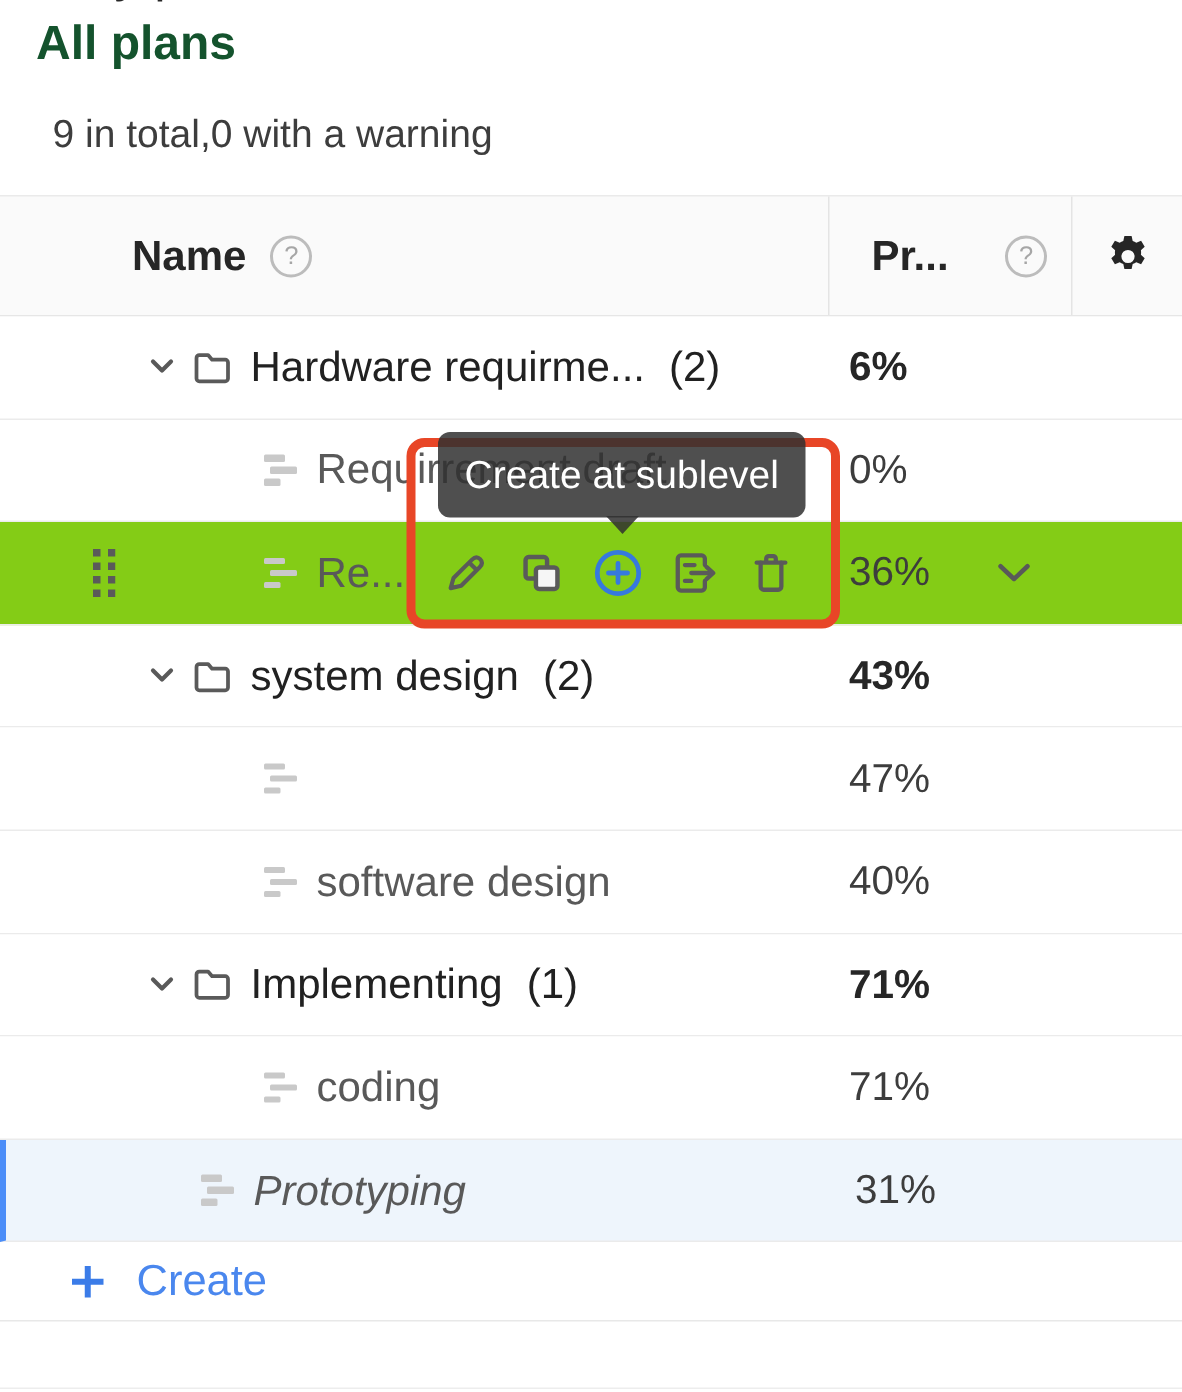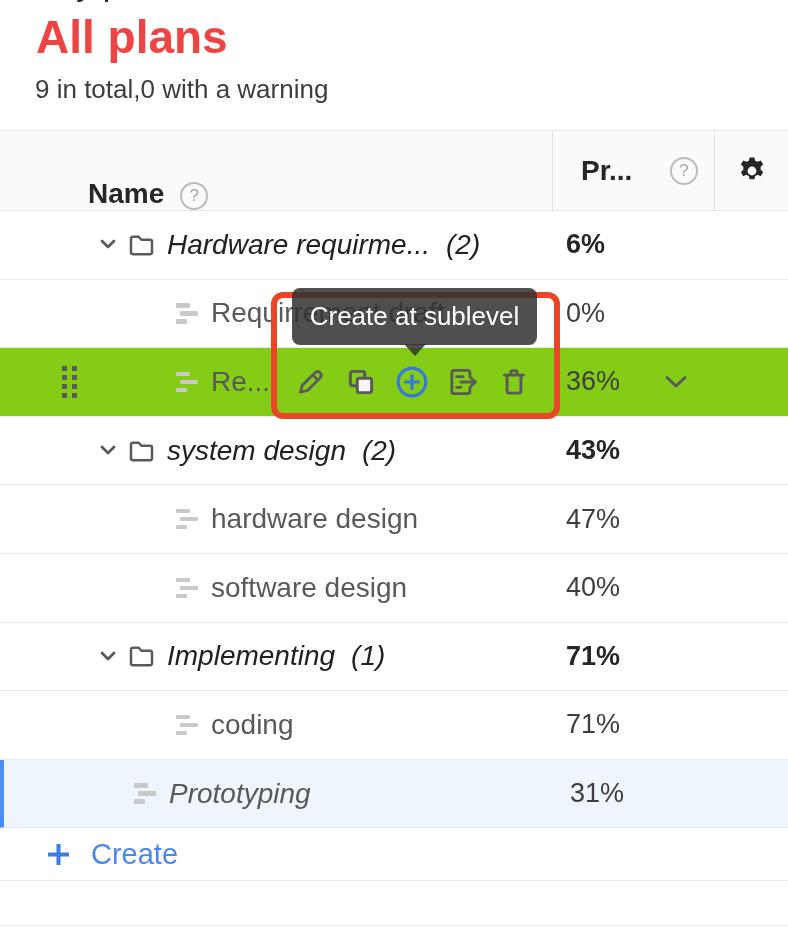--- a/index.html
+++ b/index.html
@@ -5,52 +5,52 @@
   html,body{margin:0;padding:0;}
   body{
     width:788px;height:928px;position:relative;overflow:hidden;
     background:#fff;font-family:"Liberation Sans","DejaVu Sans",sans-serif;
     -webkit-font-smoothing:antialiased;
   }
   
   .top-crop{position:absolute;left:48px;top:0;width:300px;height:6px;overflow:hidden;}
   .top-crop span{display:block;margin-top:-36px;font-size:34px;font-weight:500;color:#262626;}
 
-  .page-title{position:absolute;left:36px;top:10px;font-size:46px;font-weight:600;color:#ef4444;}
+  .page-title{position:absolute;left:24px;top:10px;font-size:32px;font-weight:600;color:#14532d;}
   .page-summary{position:absolute;left:35px;top:74px;font-size:26px;font-weight:400;color:#3d3d3d;}
 
   
   .thead{
     position:absolute;left:0;top:130px;width:788px;height:81px;box-sizing:border-box;
     background:#fafafa;border-top:1px solid #eaeaea;border-bottom:1px solid #e6e6e6;
     display:flex;align-items:stretch;
   }
   .th{display:flex;align-items:center;box-sizing:border-box;}
-  .th-name{width:552px;padding-left:88px;align-items:flex-end;}
+  .th-name{width:552px;padding-left:88px;}
   .th-progress{width:162px;border-left:1px solid #e4e4e4;padding-left:28px;padding-right:16px;}
   .th-settings{width:74px;border-left:1px solid #e4e4e4;justify-content:center;}
   .th-label{font-size:28px;font-weight:600;color:#262626;}
   .th-progress .th-label{margin-right:auto;}
   .help{
     width:28px;height:28px;margin-left:16px;border:2px solid #bcbcbc;border-radius:50%;
     box-sizing:border-box;display:inline-flex;align-items:center;justify-content:center;
     font-size:17px;color:#a6a6a6;font-weight:400;cursor:pointer;flex:none;
   }
   .gear{display:inline-flex;cursor:pointer;}
 
   
   .rows{position:absolute;left:0;top:211px;width:788px;}
   .row{
     display:flex;align-items:center;height:68.6px;box-sizing:border-box;
     border-bottom:1px solid #ebebeb;background:#fff;position:relative;cursor:pointer;
   }
   .row.hovered{background:#84cc16;}
   .row.selected{background:#eef5fc;border-left:4px solid #4b8df8;}
   .name-cell{width:552px;display:flex;align-items:center;box-sizing:border-box;flex:none;}
-  .row.group .name-cell{padding-left:100px;font-style:italic;}
+  .row.group .name-cell{padding-left:100px;}
   .row.child .name-cell{padding-left:176px;}
   .row.item  .name-cell{padding-left:134px;font-style:italic;}
   .row.selected.item .name-cell{padding-left:130px;}
   .chev{display:inline-flex;margin-right:12px;flex:none;cursor:pointer;}
   .folder{display:inline-flex;margin-right:12px;flex:none;}
   .task{display:inline-flex;flex-direction:column;margin-right:17px;flex:none;width:18px;}
   .task i{display:block;height:4.5px;background:#c9c9c9;border-radius:1px;margin-bottom:3.5px;}
   .task i:nth-child(1){width:14px;}
   .task i:nth-child(2){width:18px;margin-left:4px;}
   .task i:nth-child(3){width:11px;margin-bottom:0;}
@@ -258,21 +258,20 @@
     <div class="cell extra-cell"></div>
   </div>
     <div class="row child">
     <div class="cell name-cell">
 
       <span class="task">
           <i></i>
           <i></i>
           <i></i>
         </span>
-      <span class="label">hardware design</span>
 
     </div>
     <div class="cell progress-cell">
       <span class="pct">47%</span>
 
     </div>
     <div class="cell extra-cell"></div>
   </div>
     <div class="row child">
     <div class="cell name-cell">

